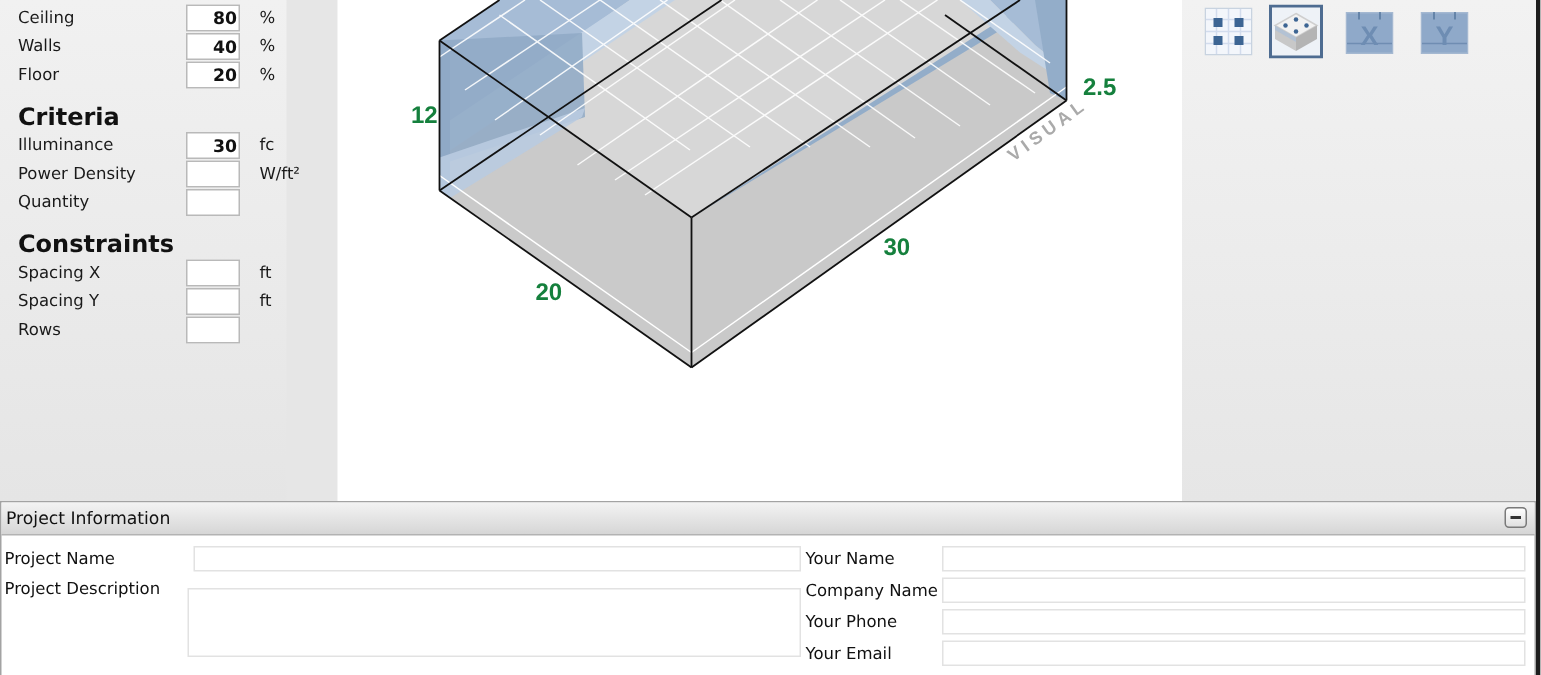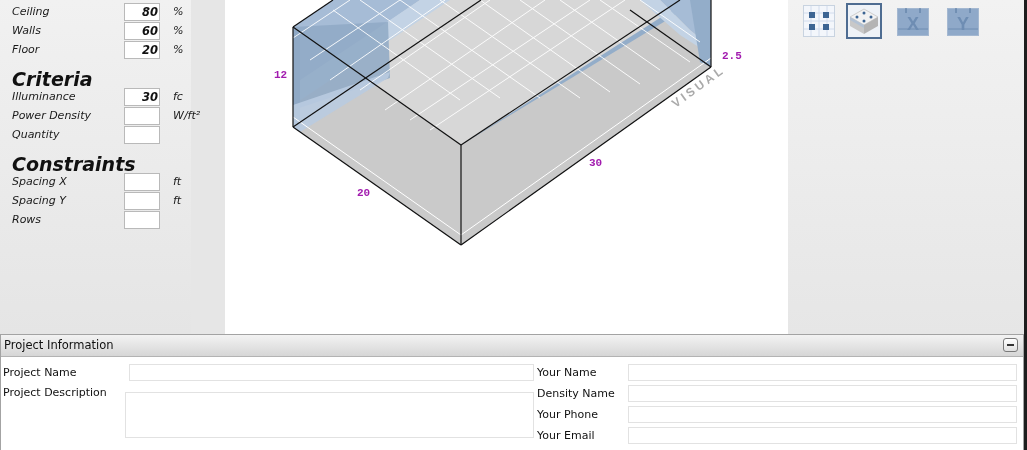--- a/index.html
+++ b/index.html
@@ -5,38 +5,37 @@
   html, body { margin:0; padding:0; }
   body {
     width:1027px; height:450px; overflow:hidden; position:relative;
     background:#e6e6e6;
     font-family:"DejaVu Sans", sans-serif;
     color:#111;
   }
   .left-panel {
     position:absolute; left:0; top:0; width:191px; height:334px;
     background:linear-gradient(#f1f1f1,#e5e5e5);
-    font-style:italic;
   }
   .row { position:absolute; left:12px; height:19px; width:210px; }
   .row .lbl { position:absolute; left:0; top:2px; font-size:11px; color:#1a1a1a; }
   .row .inp {
     position:absolute; left:112px; top:0; width:33px; height:16px;
     background:#fff; border:1px solid #b9b9b9;
     font-size:11.5px; font-weight:bold; text-align:right; padding:0 1px 0 0;
     line-height:16px; color:#111; box-sizing:content-box;
   }
   .row .unit { position:absolute; left:161px; top:2px; font-size:11px; color:#1a1a1a; }
-  .section-title { position:absolute; left:12px; font-size:19px; font-weight:bold; color:#111; }
+  .section-title { position:absolute; left:12px; font-size:16px; font-weight:bold; color:#111; }
 
   .canvas {
     position:absolute; left:225px; top:0; width:563px; height:334px; background:#fff;
   }
   .canvas svg { position:absolute; left:0; top:0; }
-  .dim { position:absolute; font-family:Liberation Mono, monospace; font-size:11px; font-weight:bold; color:#a21caf; }
+  .dim { position:absolute; font-family:Liberation Sans, sans-serif; font-size:16px; font-weight:bold; color:#15803d; }
 
   .right-panel {
     position:absolute; left:788px; top:0; width:236px; height:334px;
     background:linear-gradient(#f2f2f2,#e6e6e6);
   }
   .right-edge { position:absolute; left:1024px; top:0; width:3px; height:450px; background:#1d1d1d; }
   .tool-btn { position:absolute; top:5px; width:32px; height:32px; box-sizing:border-box; }
   .tool-btn svg { display:block; }
   .zonal-link { position:absolute; left:10px; top:49px; font-size:11px; color:#111; cursor:pointer; }
 
@@ -64,21 +63,21 @@
 <body>
 
 <div class="left-panel">
   <div class="row" style="top:3px;">
     <span class="lbl">Ceiling</span>
     <div class="inp">80</div>
     <span class="unit">%</span>
   </div>
   <div class="row" style="top:22px;">
     <span class="lbl">Walls</span>
-    <div class="inp">60</div>
+    <div class="inp">40</div>
     <span class="unit">%</span>
   </div>
   <div class="row" style="top:41px;">
     <span class="lbl">Floor</span>
     <div class="inp">20</div>
     <span class="unit">%</span>
   </div>
 
   <div class="section-title" style="top:68px;">Criteria</div>
   <div class="row" style="top:88px;">
@@ -248,21 +247,21 @@
 
   <span class="plabel" style="left:2px; top:31px;">Project Name</span>
   <div class="pfield" style="left:128px; top:29px; width:405px; height:17px;"></div>
 
   <span class="plabel" style="left:2px; top:51px;">Project Description</span>
   <div class="pfield" style="left:124px; top:57px; width:409px; height:46px;"></div>
 
   <span class="plabel" style="left:536px; top:31px;">Your Name</span>
   <div class="pfield" style="left:627px; top:29px; width:389px; height:17px;"></div>
 
-  <span class="plabel" style="left:536px; top:52px;">Density Name</span>
+  <span class="plabel" style="left:536px; top:52px;">Company Name</span>
   <div class="pfield" style="left:627px; top:50px; width:389px; height:17px;"></div>
 
   <span class="plabel" style="left:536px; top:73px;">Your Phone</span>
   <div class="pfield" style="left:627px; top:71px; width:389px; height:17px;"></div>
 
   <span class="plabel" style="left:536px; top:94px;">Your Email</span>
   <div class="pfield" style="left:627px; top:92px; width:389px; height:17px;"></div>
 </div>
 
 </body></html>

